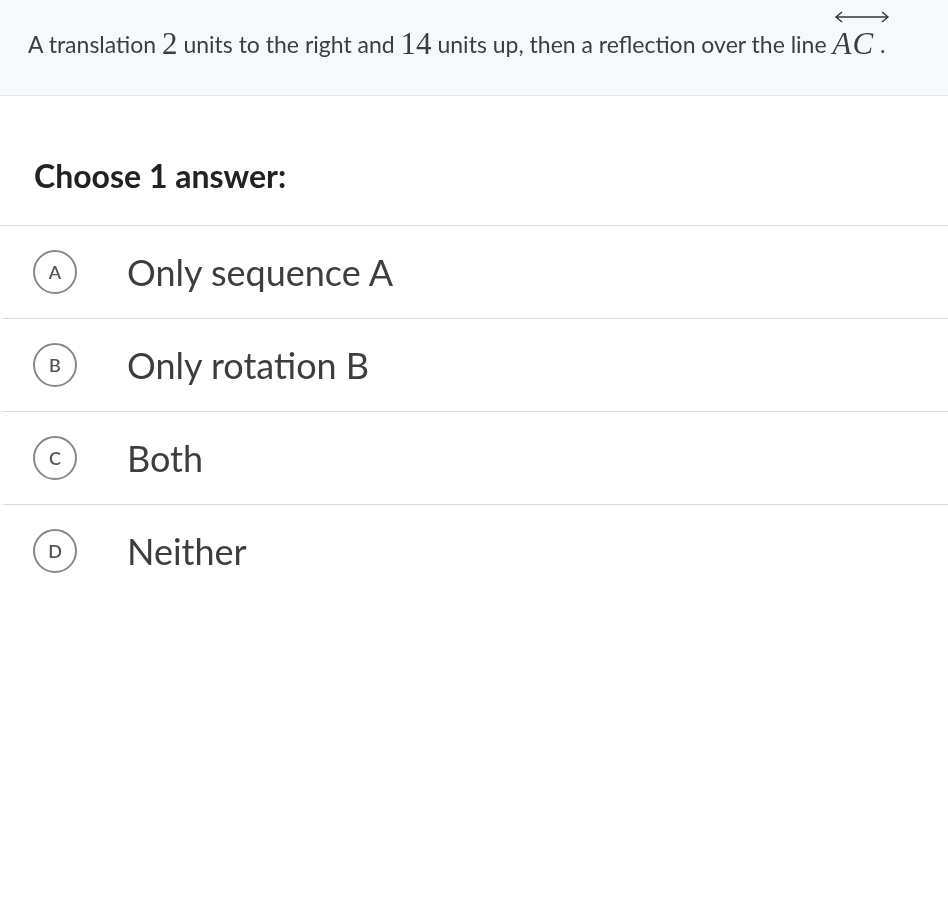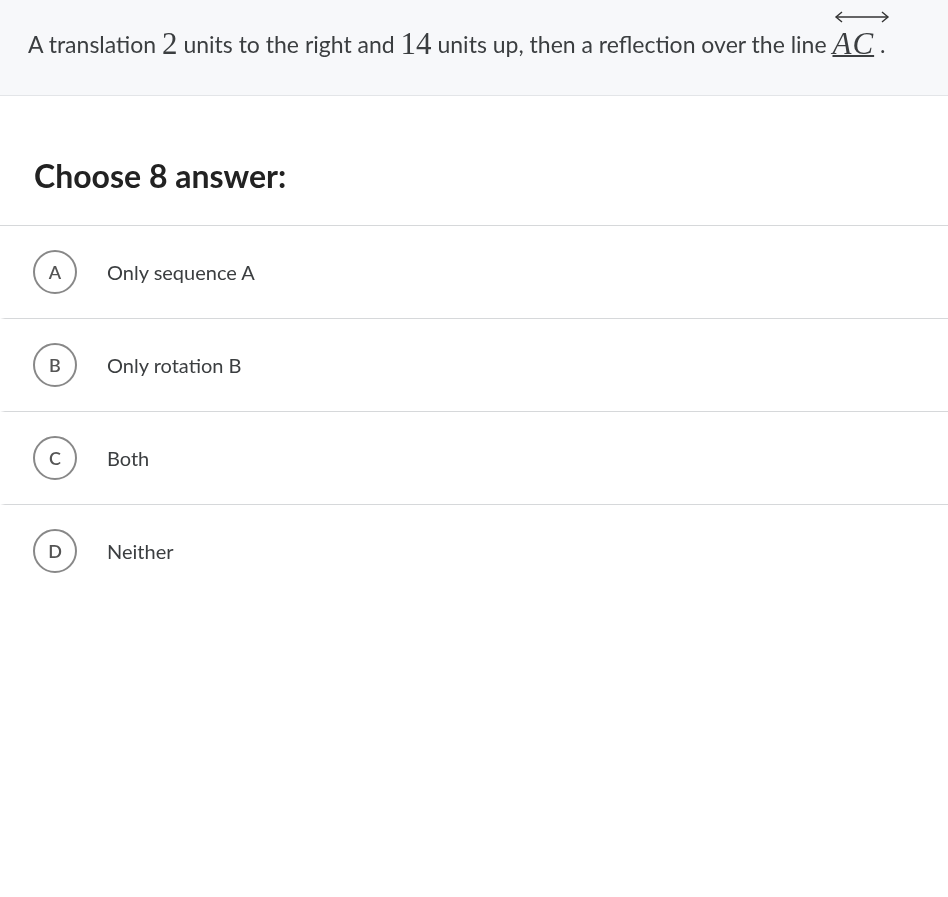--- a/index.html
+++ b/index.html
@@ -40,21 +40,20 @@
   .deg {
     font-family: Georgia, "Times New Roman", serif;
     font-size: 18px;
     vertical-align: 12px;
     margin-left: 2px;
   }
   .lineAC {
     display: inline-block;
     position: relative;
     text-align: right;
-    text-decoration: underline;
   }
   .lineAC .arrow {
     position: absolute;
     top: -14px;
     left: 0;
     right: 0;
     height: 14px;
   }
   .prompt {
     padding: 60px 28px 30px 34px;
@@ -86,39 +85,40 @@
     align-items: center;
     justify-content: center;
     font-size: 18px;
     font-weight: 600;
     color: #555;
     flex: 0 0 auto;
     margin-right: 30px;
     background: #fff;
   }
   .answer-text {
-    font-size: 20px;
+    font-size: 36px;
     color: #3b3e40;
+    margin-left: 20px;
   }
 </style>
 </head>
 <body>
 
 <div class="sequences">
   <div class="sequence">
     <span>A translation </span><span class="mathnum">2</span><span> units to the right and </span><span class="mathnum">14</span><span> units up, then a reflection over the line </span><span class="lineAC"><svg class="arrow" viewBox="0 0 60 14" preserveAspectRatio="none">
           <line x1="4" y1="7" x2="56" y2="7" stroke="#333" stroke-width="1.4"></line>
           <polyline points="10,2 4,7 10,12" fill="none" stroke="#333" stroke-width="1.4"></polyline>
           <polyline points="50,2 56,7 50,12" fill="none" stroke="#333" stroke-width="1.4"></polyline>
         </svg><span class="mathit">AC</span></span><span> .</span>
   </div>
 </div>
 
 <div class="prompt">
-  <h2>Choose 8 answer:</h2>
+  <h2>Choose 1 answer:</h2>
 </div>
 
 <div class="answers">
   <div class="answer">
     <div class="letter-circle">A</div>
     <div class="answer-text">Only sequence A</div>
   </div>
   <div class="answer">
     <div class="letter-circle">B</div>
     <div class="answer-text">Only rotation B</div>

